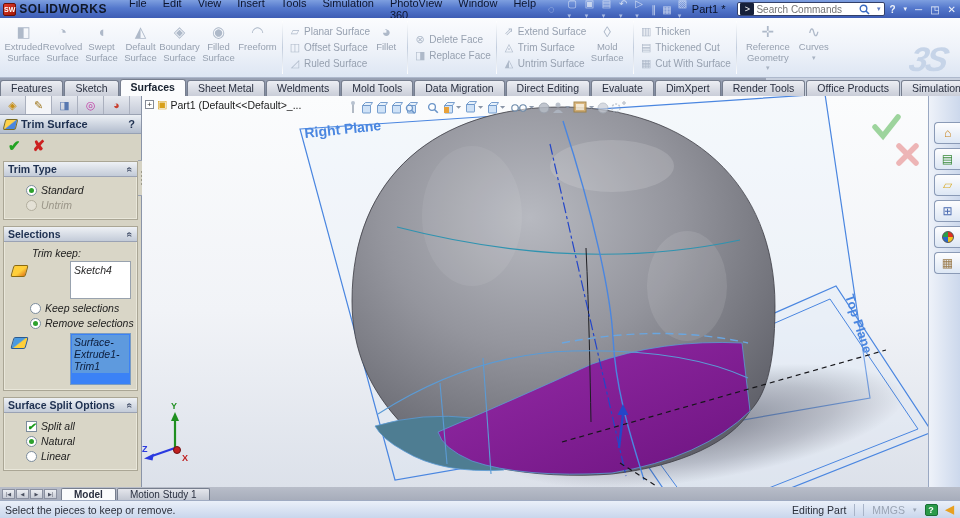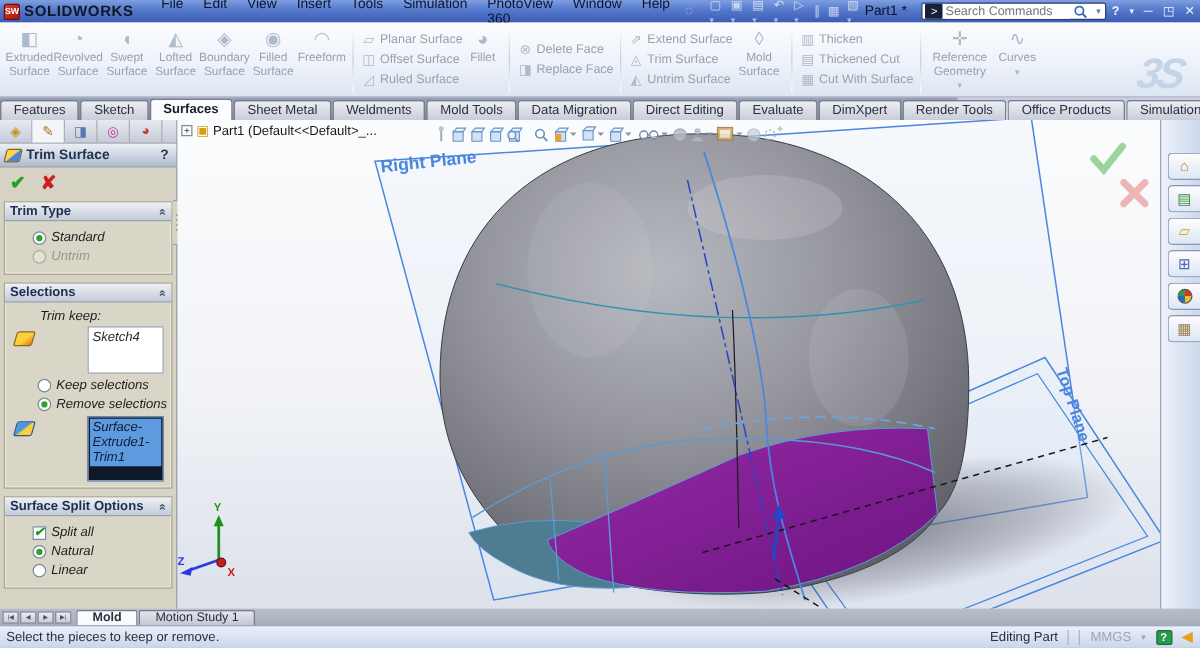--- a/index.html
+++ b/index.html
@@ -86,21 +86,21 @@
   .optlbl { margin-left:4px; color:#1c1c1c; font-size:10.5px; }
   .optlbl.dis { color:#9a9588; }
   .cb { width:11px; height:11px; border:1px solid #7c8c9c; background:#fff; color:#1a9a1a; font-size:10px;
     line-height:10px; text-align:center; flex:none; font-weight:bold; }
   .fieldlbl { margin:1px 0 2px 26px; color:#1c1c1c; font-size:10.5px; }
   .selrow { display:flex; align-items:flex-start; margin:0 4px;gap:40px; }
   .selicon { width:15px; height:12px; margin:4px 3px 0 2px; border-radius:2px; transform:skewX(-16deg); flex:none;
     background:linear-gradient(135deg,#ffcf3a 55%,#e07818 100%); border:1px solid #8a6a10; }
   .selicon.blue { background:linear-gradient(135deg,#4a9ae0 45%,#ffcf3a 55%); border-color:#2a5a90; }
   .whitebox { flex:1; height:38px; background:#fff; border:1px solid #98a2ae; padding:2px 3px; color:#2a2a2a; font-size:10.5px; }
-  .bluebox { flex:1; height:52px; background:#0f172a; border:1px solid #7a9cc2; padding:1px; }
+  .bluebox { flex:1; height:52px; background:#3b82f6; border:1px solid #7a9cc2; padding:1px; }
   .listsel { background:#5e9ade; color:#0c1c3a; font-size:10.5px; padding:1px 2px; }
   .pmgrip { position:absolute; left:138px; top:160px; width:8px; height:36px; background:#d6d3c4;
     border:1px solid #9aa2b2; border-left:0; border-radius:0 4px 4px 0;
     display:flex; flex-direction:column; align-items:center; justify-content:center; gap:2px; }
   .pmgrip i { width:2px; height:2px; background:#8a8878; border-radius:50%; }
 
   
   .viewport { position:absolute; left:142px; top:96px; width:786px; height:391px;
     background:linear-gradient(180deg,#fbfcfd 0%,#f1f3f7 55%,#dce1ea 100%); overflow:hidden; }
   .vsvg { position:absolute; left:0; top:0; }
@@ -201,21 +201,21 @@
     <div class="rbtn-lg">
       <span class="ric">◔</span>
       <span class="rlbl">Revolved Surface</span>
       </div>
     <div class="rbtn-lg">
       <span class="ric">◖</span>
       <span class="rlbl">Swept Surface</span>
       </div>
     <div class="rbtn-lg">
       <span class="ric">◭</span>
-      <span class="rlbl">Lofted Surface</span>
+      <span class="rlbl">Default Surface</span>
       </div>
     <div class="rbtn-lg">
       <span class="ric">◈</span>
       <span class="rlbl">Boundary Surface</span>
       </div>
     <div class="rbtn-lg">
       <span class="ric">◉</span>
       <span class="rlbl">Filled Surface</span>
       </div>
     <div class="rbtn-lg">
@@ -590,21 +590,21 @@
     </div>
 </div>
 
 <div class="doctabs">
   <div class="vcr">
     <span class="vcrb">|◀</span>
     <span class="vcrb">◀</span>
     <span class="vcrb">▶</span>
     <span class="vcrb">▶|</span>
   </div>
-  <span class="mtab active">Mold</span>
+  <span class="mtab active">Model</span>
   <span class="mtab">Motion Study 1</span>
 </div>
 
 <div class="statusbar">
   <span class="statusmsg">Select the pieces to keep or remove.</span>
   <div class="right">
     <span class="editingpart">Editing Part</span>
     <span class="ssep"></span>
       <span class="ssep"></span>
     <span class="units">MMGS</span>

